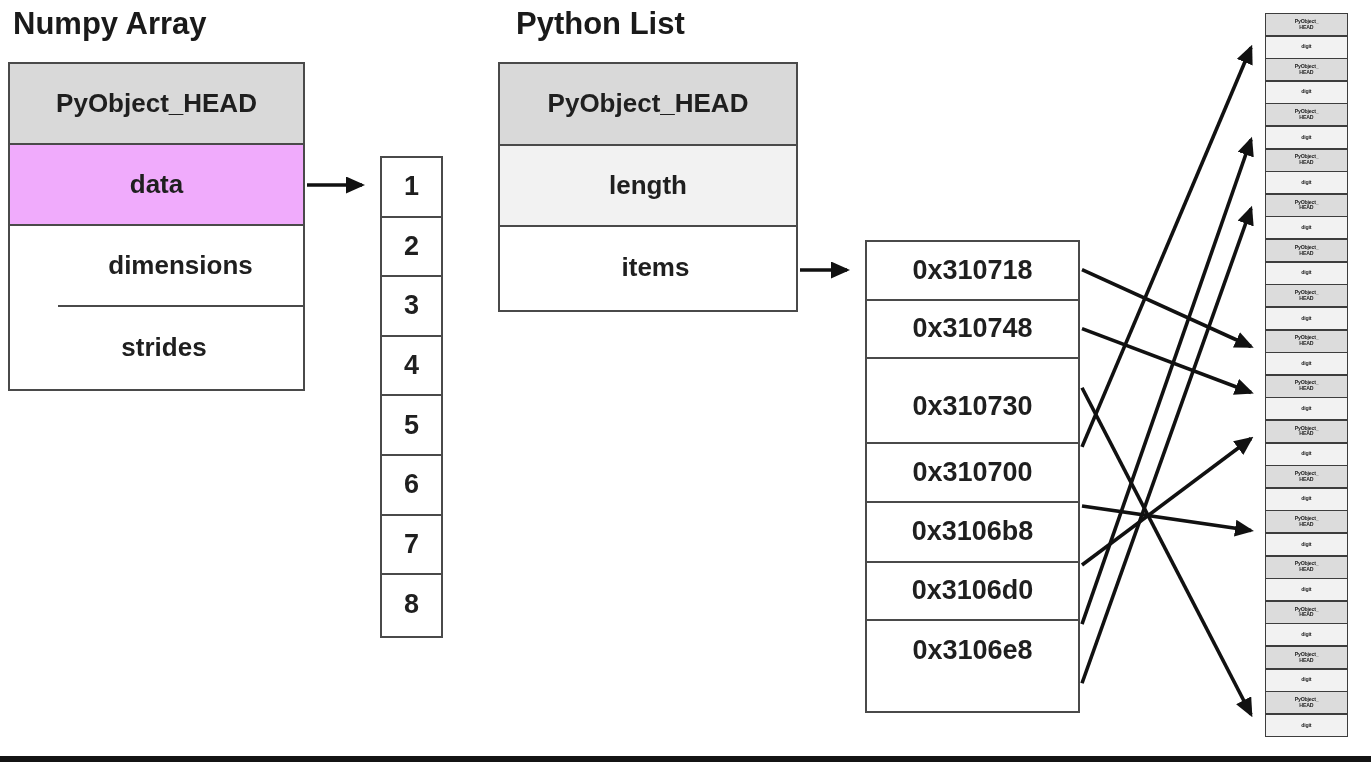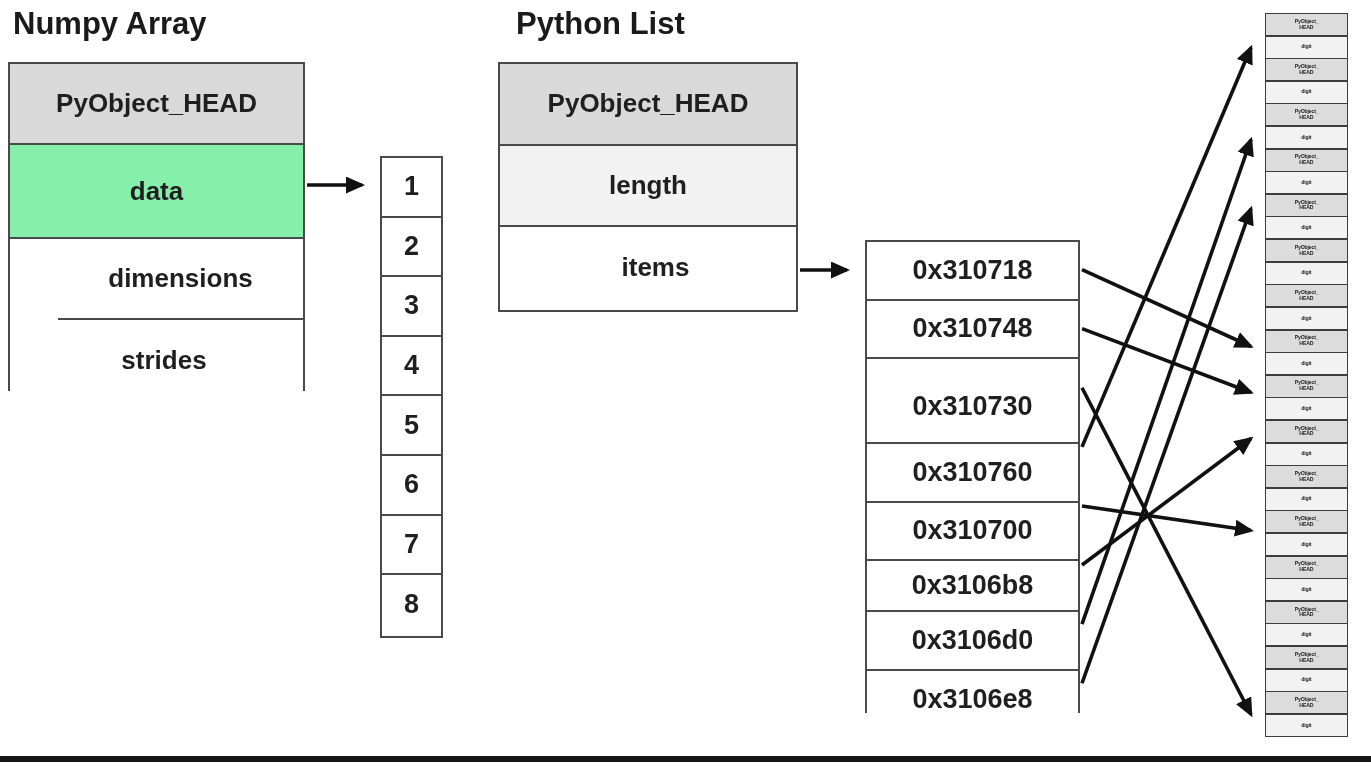--- a/index.html
+++ b/index.html
@@ -48,21 +48,21 @@
 <body>
 
 <div id="canvas">
 
   <div class="diagram-title" style="left:13px;top:6px;">Numpy Array</div>
 
   <div class="diagram-title" style="left:516px;top:6px;">Python List</div>
 
   <div id="numpy-box" class="struct-box" style="left:8px;top:62px;width:297px;height:329px;">
       <div class="struct-row" style="height: 81px; background: rgb(217, 217, 217);">PyObject_HEAD</div>
-      <div class="struct-row" style="height: 94px; background: #86efac;">data</div>
+      <div class="struct-row" style="height: 81px; background: #f0abfc;">data</div>
       <div class="struct-row" style="height: 81px; background: rgb(255, 255, 255); margin-left: 48px;">dimensions</div>
       <div class="struct-row" style="height: 81px; background: rgb(255, 255, 255);">strides</div>
     </div>
 
   <div id="buffer-col" class="cell-col" style="left:380px;top:156px;width:63px;height:482px;">
       <div class="cell" style="height: 59.6px;">1</div>
       <div class="cell" style="height: 59.6px;">2</div>
       <div class="cell" style="height: 59.6px;">3</div>
       <div class="cell" style="height: 59.6px;">4</div>
       <div class="cell" style="height: 59.6px;">5</div>
@@ -74,23 +74,22 @@
   <div id="python-box" class="struct-box" style="left:498px;top:62px;width:300px;height:250px;">
       <div class="struct-row" style="height: 81.5px; background: rgb(217, 217, 217);">PyObject_HEAD</div>
       <div class="struct-row" style="height: 81.5px; background: rgb(242, 242, 242);">length</div>
       <div class="struct-row" style="height: 81.5px; background: rgb(255, 255, 255);">items</div>
     </div>
 
   <div id="address-col" class="cell-col" style="left:865px;top:240px;width:215px;height:473px;">
       <div class="cell" style="height: 58.5px;">0x310718</div>
       <div class="cell" style="height: 58.5px;">0x310748</div>
       <div class="cell" style="height: 73px; margin-top: 12px;">0x310730</div>
-      <div class="cell" style="height: 58.5px;">0x310760</div>
       <div class="cell" style="height: 58.5px;">0x310700</div>
-      <div class="cell" style="height: 51px;">0x3106b8</div>
+      <div class="cell" style="height: 60px;">0x3106b8</div>
       <div class="cell" style="height: 58.5px;">0x3106d0</div>
       <div class="cell" style="height: 58.5px;">0x3106e8</div>
     </div>
 
   <div id="memory-col" class="mem-col" style="left:1265px;top:13px;width:83px;">
       <div class="mem-cell head" style="height: 23px;">
         <span>PyObject_</span>
         <span>HEAD</span>
       </div>
       <div class="mem-cell val" style="height: 23px;">

